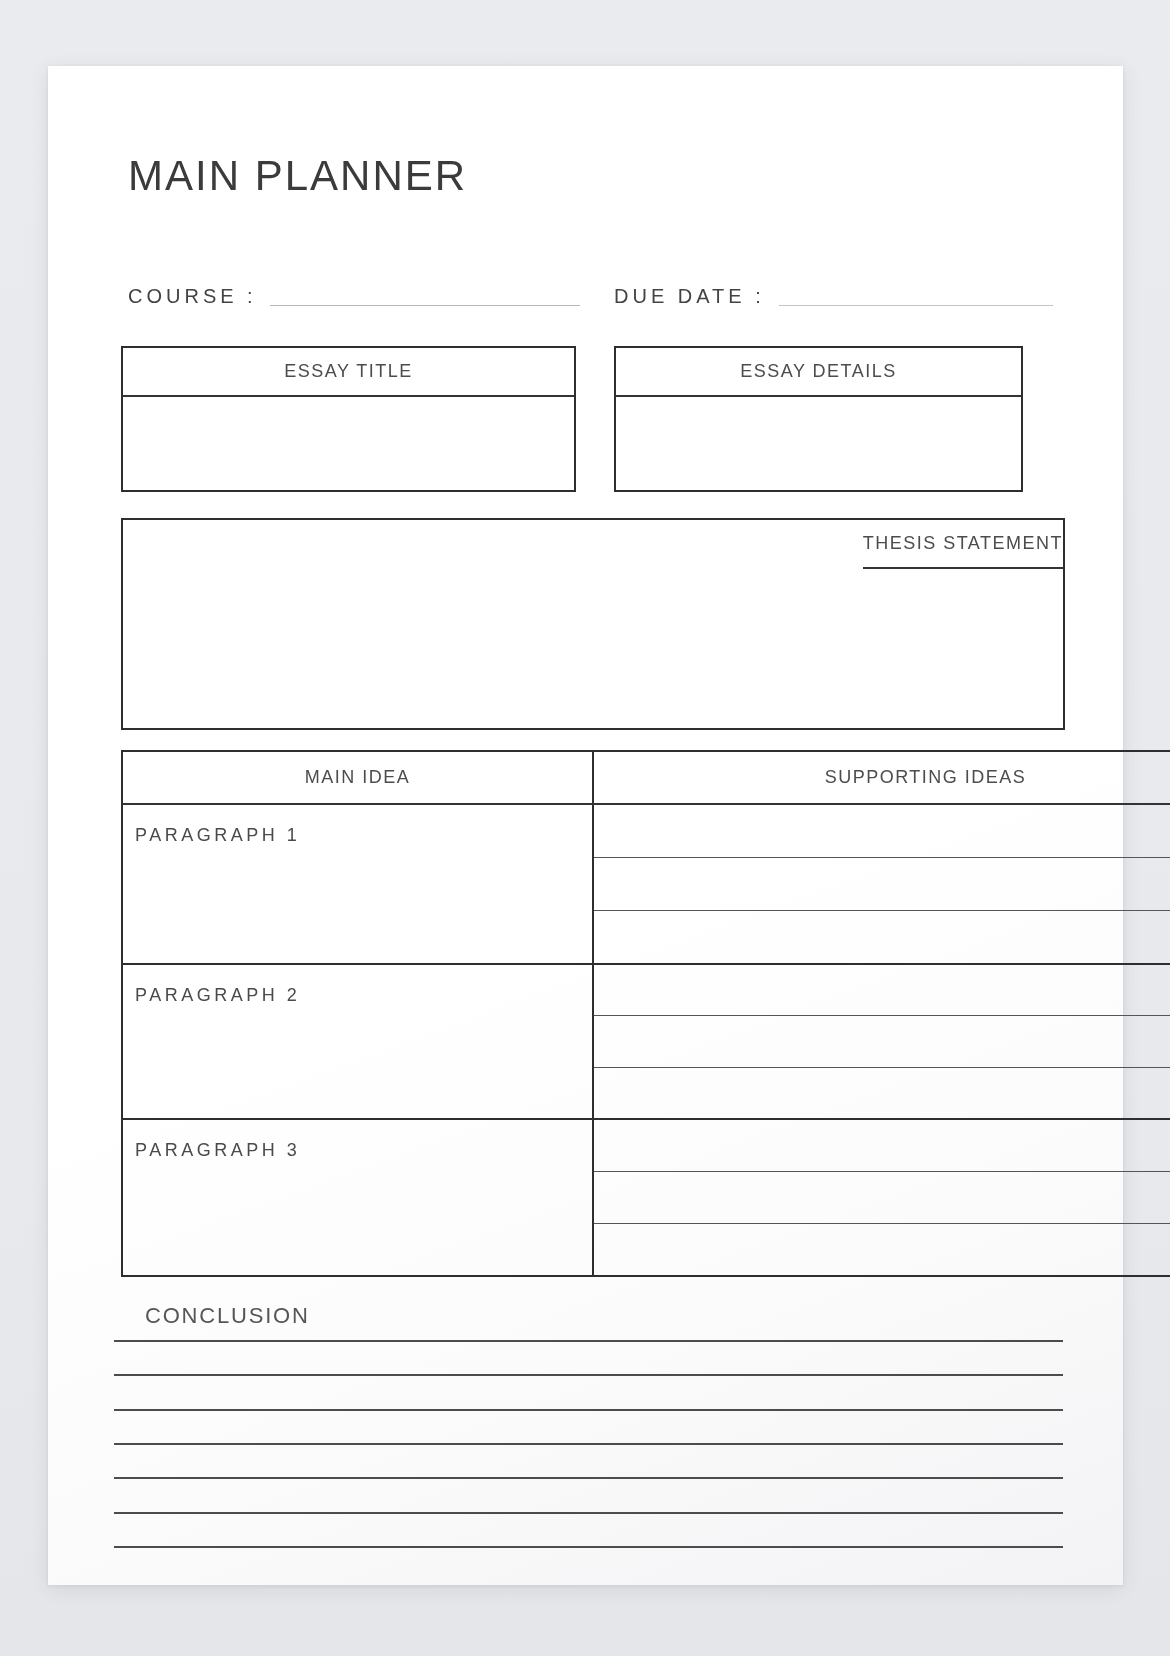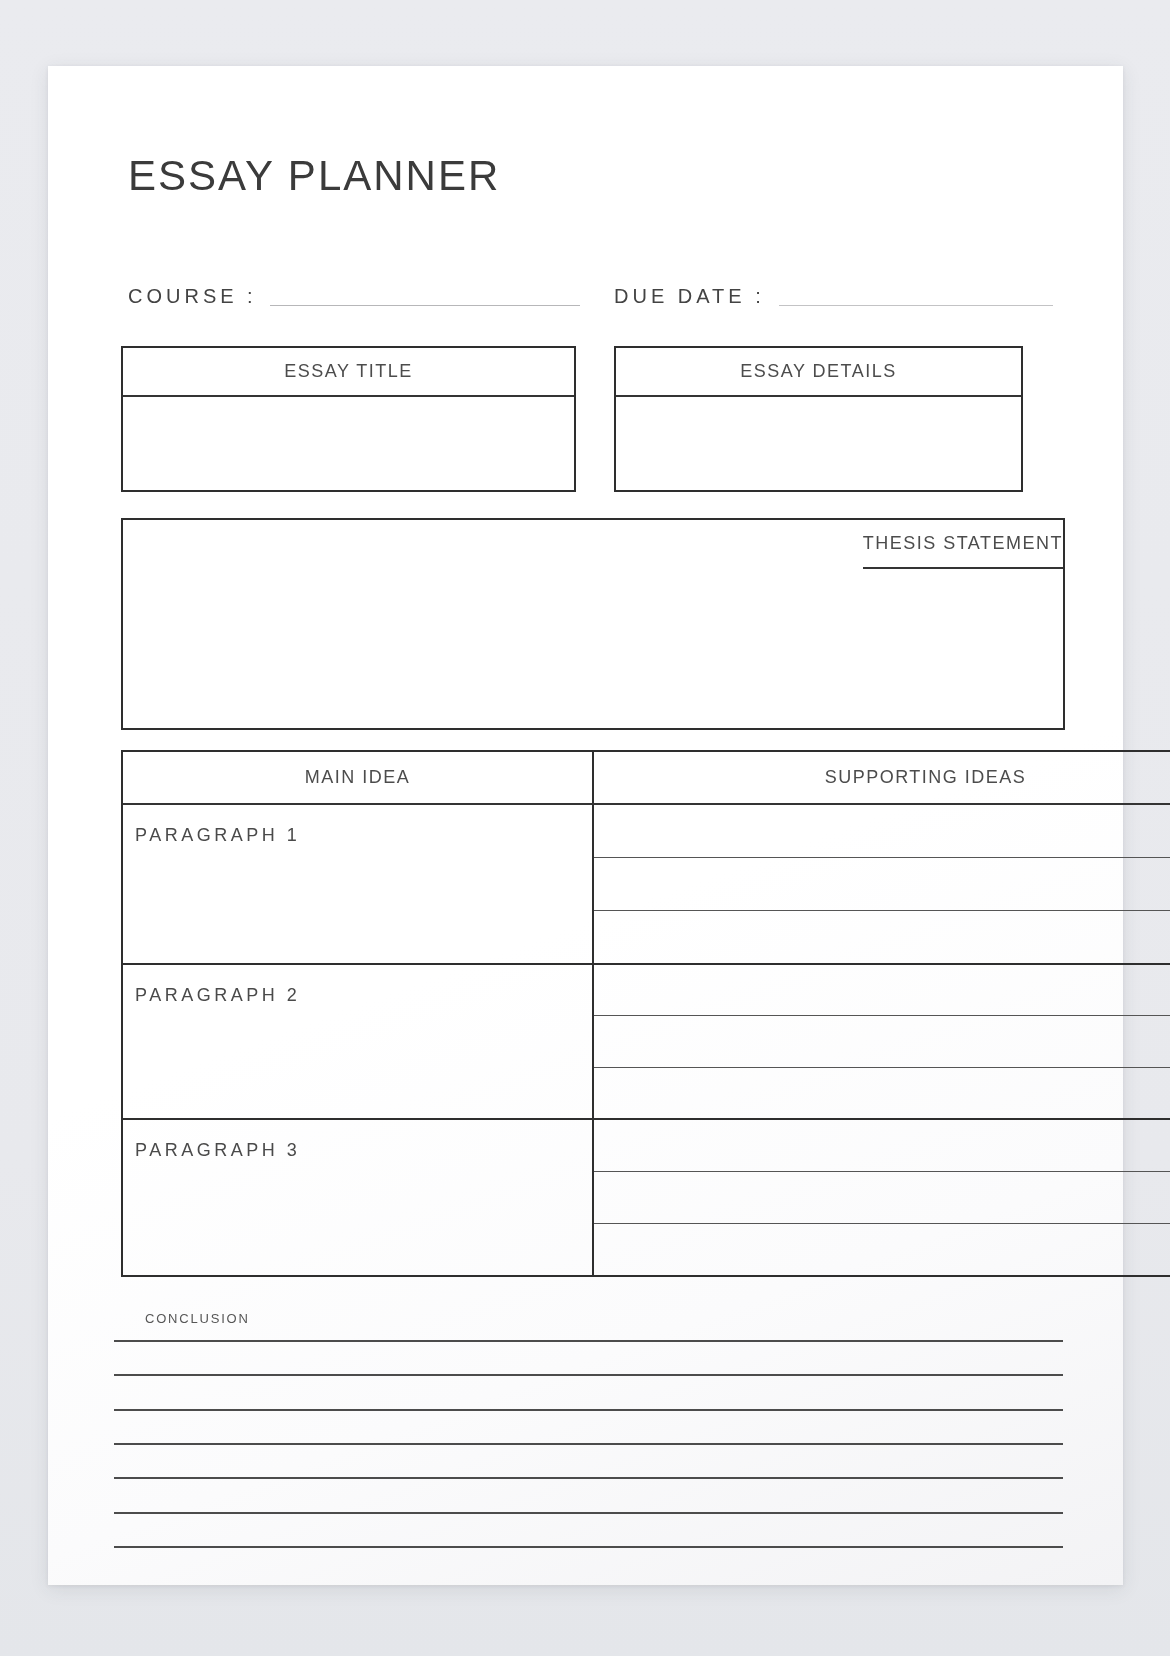--- a/index.html
+++ b/index.html
@@ -65,31 +65,31 @@
   .row-p2{height:153px;}
   .t-row .main-cell{
     padding:20px 0 0 12px;box-sizing:border-box;
     font-size:18px;letter-spacing:3.5px;color:#4a4a4a;white-space:nowrap;
   }
   .t-row .support-cell{display:flex;flex-direction:column;}
   .support-cell .sub{flex:1;border-bottom:1.5px solid #555;}
   .support-cell .sub.last{border-bottom:none;}
 
   .conclusion-label{
-    left:97px;top:1237px;font-size:13px;letter-spacing:1.8px;color:#565656;white-space:nowrap;margin-top:8px;
+    left:97px;top:1237px;font-size:22px;letter-spacing:1.8px;color:#565656;white-space:nowrap;
   }
   .rule{left:66px;width:949px;height:0;border-top:2px solid #4c4c4c;}
 </style>
 </head>
 <body>
 
 <div class="stage">
   <div class="page">
 
-    <div class="abs page-title">ESSAY PLANNER</div>
+    <div class="abs page-title">MAIN PLANNER</div>
 
     <div class="abs field-label course-label">COURSE :</div>
     <div class="abs fill-line course-line"></div>
 
     <div class="abs field-label duedate-label">DUE DATE :</div>
     <div class="abs fill-line duedate-line"></div>
 
     <div class="abs frame box-essay-title">
       <div class="frame-header">ESSAY TITLE</div>
       <div class="frame-body"></div>

